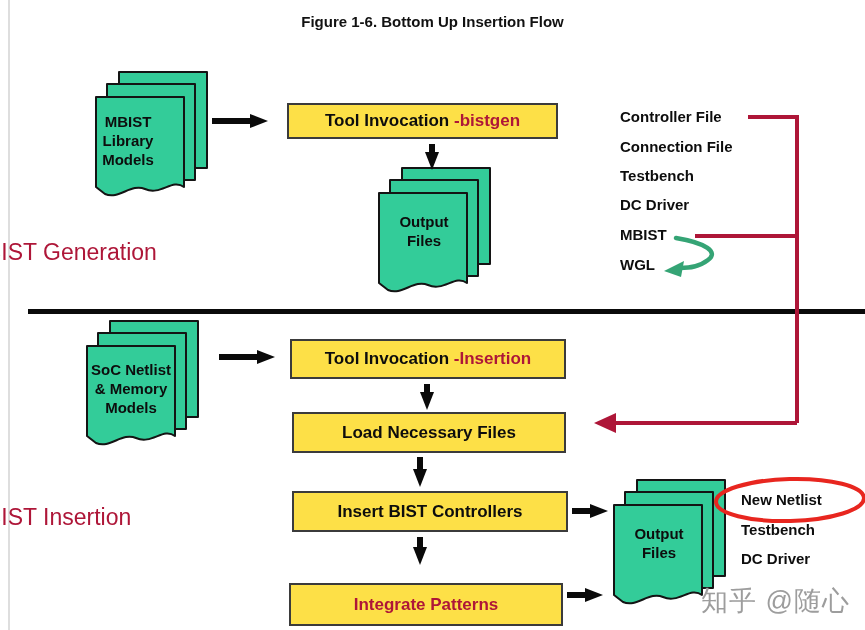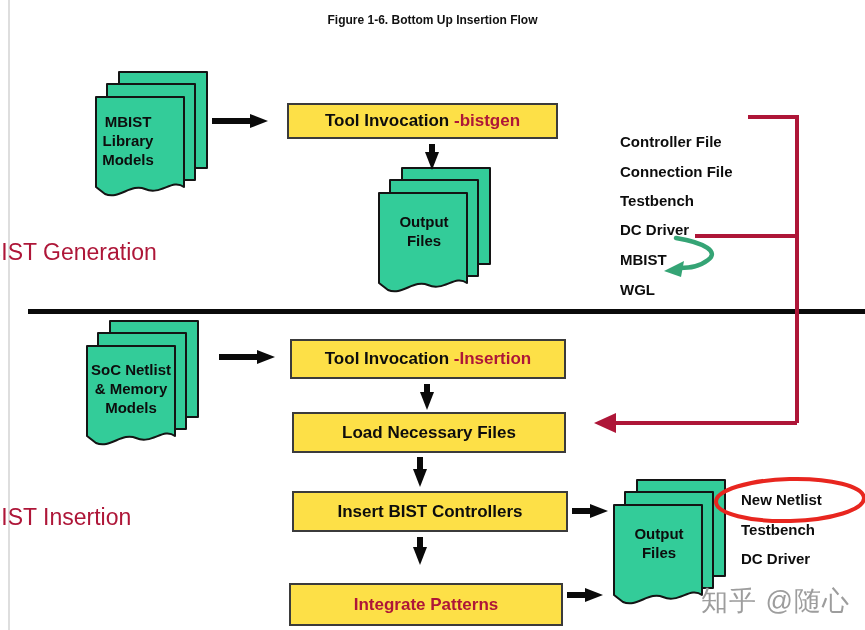--- a/index.html
+++ b/index.html
@@ -2,40 +2,40 @@
 <html><head>
 <meta charset="utf-8">
 <style>
   html,body{margin:0;padding:0;background:#ffffff;}
   #screen{
     position:relative;width:865px;height:630px;overflow:hidden;
     background:#ffffff;font-family:"Liberation Sans",sans-serif;
   }
   .abs{position:absolute;}
   
-  .fig-title{left:0;right:0;top:13px;text-align:center;font-size:12px;font-weight:bold;color:#111;}
+  .fig-title{left:0;right:0;top:13px;text-align:center;font-size:15px;font-weight:bold;color:#111;}
   
   .flow-box{
     background:#fde047;border:2px solid #3b3b3b;text-align:center;
     font-weight:bold;font-size:17px;color:#0d0d0d;white-space:nowrap;
   }
   .crimson{color:#AE1638;}
   .box-bistgen{left:287px;top:103px;width:267px;height:32px;line-height:32px;}
   .box-insertion{left:290px;top:339px;width:272px;height:36px;line-height:36px;}
   .box-load{left:292px;top:412px;width:270px;height:37px;line-height:37px;}
   .box-insert{left:292px;top:491px;width:272px;height:37px;line-height:37px;}
   .box-integrate{left:289px;top:575px;width:270px;height:39px;line-height:39px;margin-top:8px;}
   
   .stack-label{font-weight:bold;font-size:15px;color:#0d0d0d;text-align:center;line-height:1.28;}
   .lbl-mbist{left:96px;top:112px;width:64px;}
   .lbl-out-top{left:379px;top:212px;width:90px;}
   .lbl-soc{left:84px;top:360px;width:94px;}
   .lbl-out-bottom{left:614px;top:524px;width:90px;}
   
-  .file-item{left:620px;font-weight:bold;font-size:15px;color:#0d0d0d;white-space:nowrap;margin-top:25px;}
+  .file-item{left:620px;font-weight:bold;font-size:15px;color:#0d0d0d;white-space:nowrap;}
   
   .file-item-b{left:741px;font-weight:bold;font-size:15px;color:#0d0d0d;white-space:nowrap;}
   
   .section-label{left:-14px;font-size:23px;color:#AE1638;white-space:nowrap;}
   .sec-gen{top:239px;}
   .sec-ins{top:504px;}
   
   .watermark{
     left:701px;top:583px;font-size:27px;color:#9d9d9d;letter-spacing:1px;white-space:nowrap;
     text-shadow:0 0 2px rgba(255,255,255,.95), 0 0 1px rgba(255,255,255,.95);

